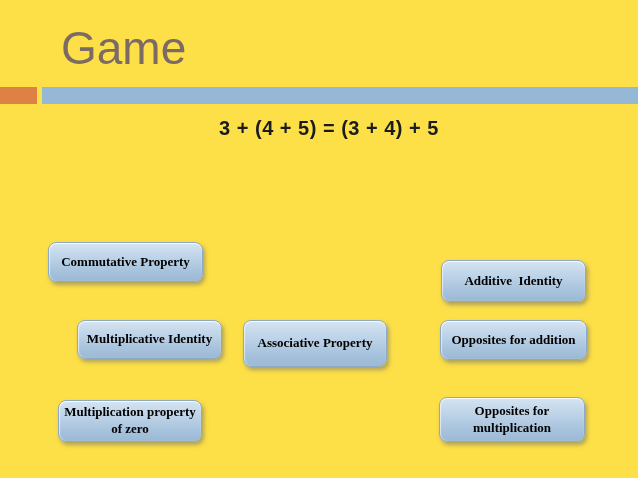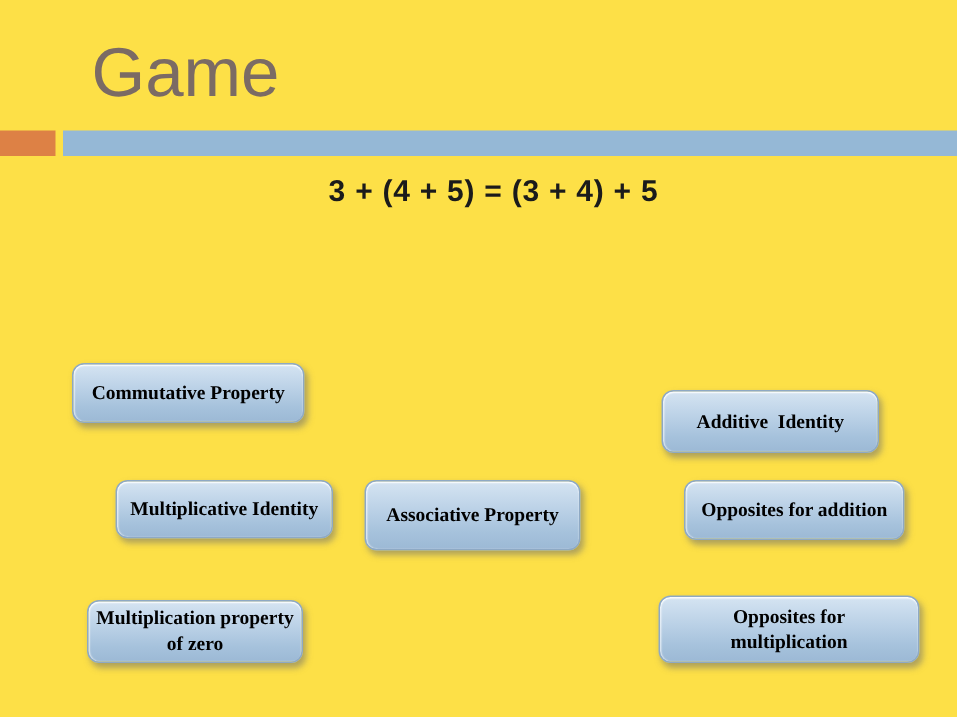--- a/index.html
+++ b/index.html
@@ -60,23 +60,23 @@
     cursor:pointer;
     box-sizing:border-box;
     font-weight:bold;
   }
   .btn-label { white-space:pre-wrap; line-height:1.3; }
 
   .b1 { left:48px;  top:242px; width:155px; height:40px; }
   .b2 { left:441px; top:240px; width:145px; height:42px;margin-top:20px; }
   .b3 { left:57px;  top:320px; width:145px; height:39px;margin-left:20px; }
   .b4 { left:243px; top:320px; width:144px; height:47px; }
-  .b5 { left:440px; top:320px; width:147px; height:40px;margin-left:16px; }
+  .b5 { left:440px; top:320px; width:147px; height:40px; }
   .b6 { left:58px;  top:400px; width:144px; height:42px; }
-  .b7 { left:439px; top:397px; width:174px; height:45px; }
+  .b7 { left:439px; top:397px; width:146px; height:45px; }
 </style>
 </head>
 <body>
 
 <div class="slide">
 
   <div class="title-row">
     <span class="title">Game</span>
   </div>
 

